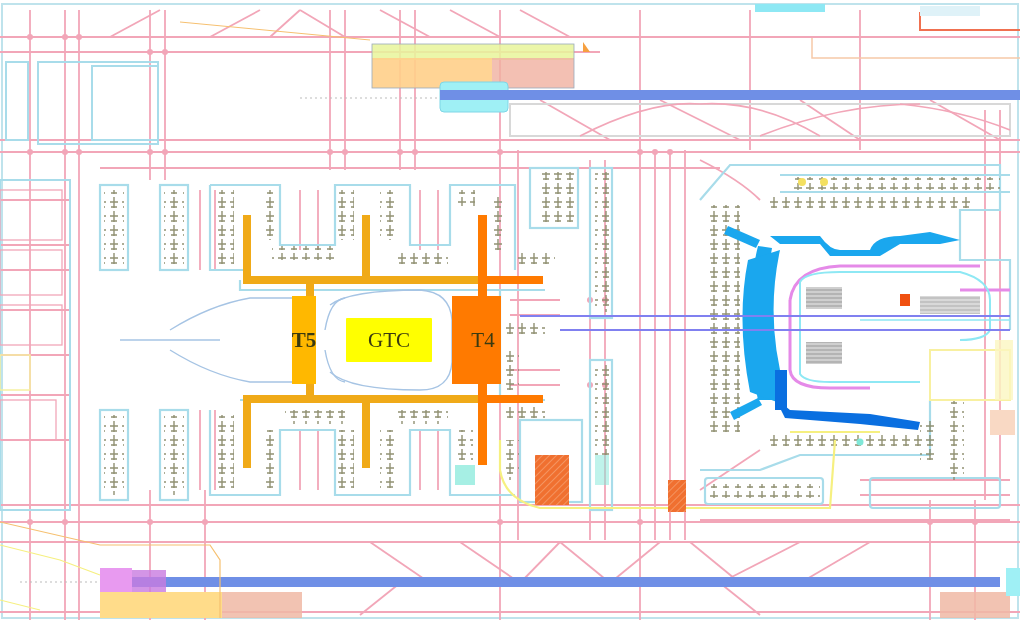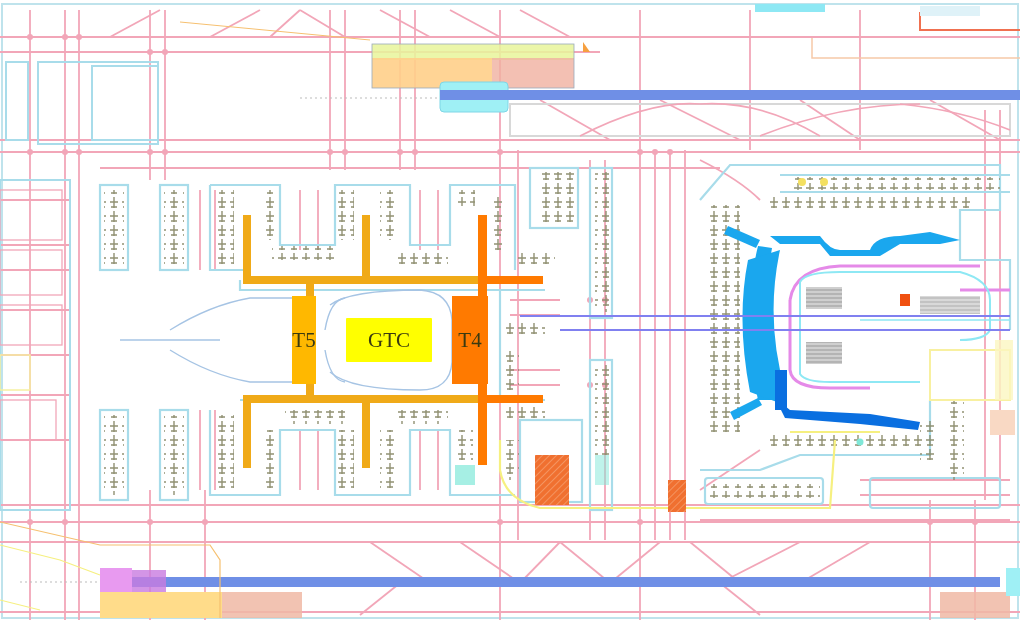--- a/index.html
+++ b/index.html
@@ -1,20 +1,20 @@
 <!DOCTYPE html>
 <html><head>
 <meta charset="utf-8">
 <style>
   html, body { margin:0; padding:0; background:#ffffff; }
   body { width:1024px; height:625px; overflow:hidden; position:relative; font-family:"Liberation Serif", serif; }
   #map { position:absolute; left:0; top:0; width:1024px; height:625px; }
   .label-box { position:absolute; display:flex; align-items:center; justify-content:center; font-family:"Liberation Serif", serif; color:#3a3a10; font-weight:normal; }
-  #t5 { left:292px; top:296px; width:24px; height:88px; background:#ffb800; font-size:21px; }
-  #t4 { left:452px; top:296px; width:36px; height:88px; background:#ff7a00; font-size:21px; }
+  #t5 { left:292px; top:296px; width:24px; height:88px; background:#ffb800; font-size:21px;font-weight:bold; }
+  #t4 { left:452px; top:296px; width:36px; height:88px; background:#ff7a00; font-size:21px;padding-left:13px; }
   #gtc { left:346px; top:318px; width:86px; height:44px; background:#ffff00; border-radius:1px; font-size:21px; }
 </style>
 </head>
 <body>
 
 <svg id="map" viewBox="0 0 1024 625" xmlns="http://www.w3.org/2000/svg">
   <defs>
     <pattern id="planes" width="12" height="14" patternUnits="userSpaceOnUse">
       <path d="M6 1 L6 12 M2 6 L10 6 M3 11 L9 11" stroke="#8a8a6a" stroke-width="1.4" fill="none"></path>
     </pattern>

